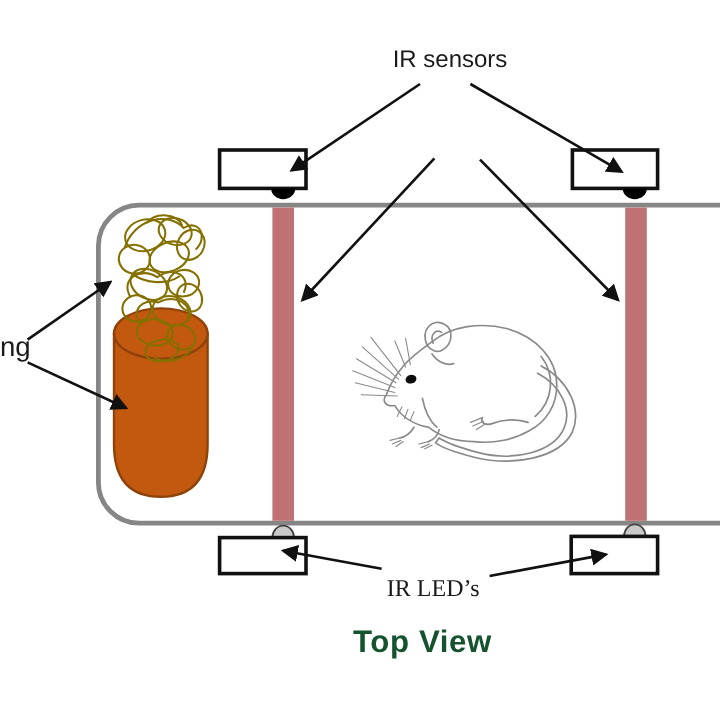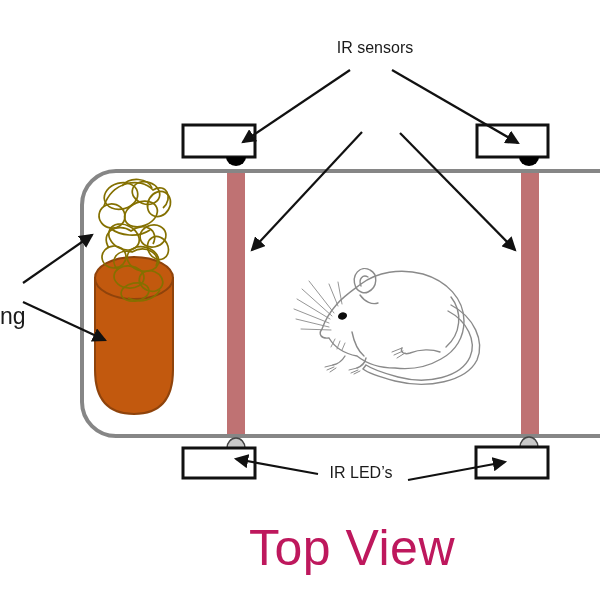--- a/index.html
+++ b/index.html
@@ -1,23 +1,23 @@
 <!DOCTYPE html>
 <html><head>
 <meta charset="utf-8">
 <style>
   html,body{margin:0;padding:0;background:#fff;}
   #stage{position:relative;width:600px;height:600px;overflow:hidden;background:#fff;
          font-family:"Liberation Sans",sans-serif;color:#1a1a1a;}
   #scene{position:absolute;left:0;top:0;}
-  .label{position:absolute;white-space:nowrap;font-size:16px;color:#1a1a1a;
+  .label{position:absolute;white-space:nowrap;font-size:20px;color:#1a1a1a;
          transform:translateX(-50%);}
-  .label.edge{transform:none;margin-top:27px;}
-  #title{position:absolute;white-space:nowrap;font-weight:normal;font-size:50px;
-         color:#be185d;transform:translateX(-50%);letter-spacing:0.5px;}
+  .label.edge{transform:none;}
+  #title{position:absolute;white-space:nowrap;font-weight:bold;font-size:26px;
+         color:#14532d;transform:translateX(-50%);letter-spacing:0.5px;}
   .box{fill:#ffffff;stroke:#111111;stroke-width:3px;}
   .mousefill{fill:#ffffff;}
   #ah path{fill:#111111;stroke:none;}
 </style>
 </head>
 <body>
 
 <div id="stage">
 
   <svg id="scene" width="600" height="600" viewBox="0 0 600 600">
@@ -121,16 +121,16 @@
       <line x1="362" y1="132" x2="252" y2="250" marker-end="url(#ah)"></line>
       <line x1="400" y1="133" x2="515" y2="250" marker-end="url(#ah)"></line>
       <line x1="318" y1="474" x2="236" y2="459" marker-end="url(#ah)"></line>
       <line x1="408" y1="480" x2="505" y2="462" marker-end="url(#ah)"></line>
       <line x1="23" y1="283" x2="92" y2="235" marker-end="url(#ah)"></line>
       <line x1="23" y1="302" x2="105" y2="340" marker-end="url(#ah)"></line>
     </g>
   </svg>
 
   <div class="label" style="left:375px;top:39px;">IR sensors</div>
-  <div class="label" style="left:361px;top:464px;">IR LED’s</div>
+  <div class="label" style="left:361px;top:480px;font-family:Liberation Serif, serif;">IR LED’s</div>
   <div class="label edge" style="left:0px;top:276px;font-size:23px;">ng</div>
   <div id="title" style="left:352px;top:519px;">Top View</div>
 </div>
 
 </body></html>

